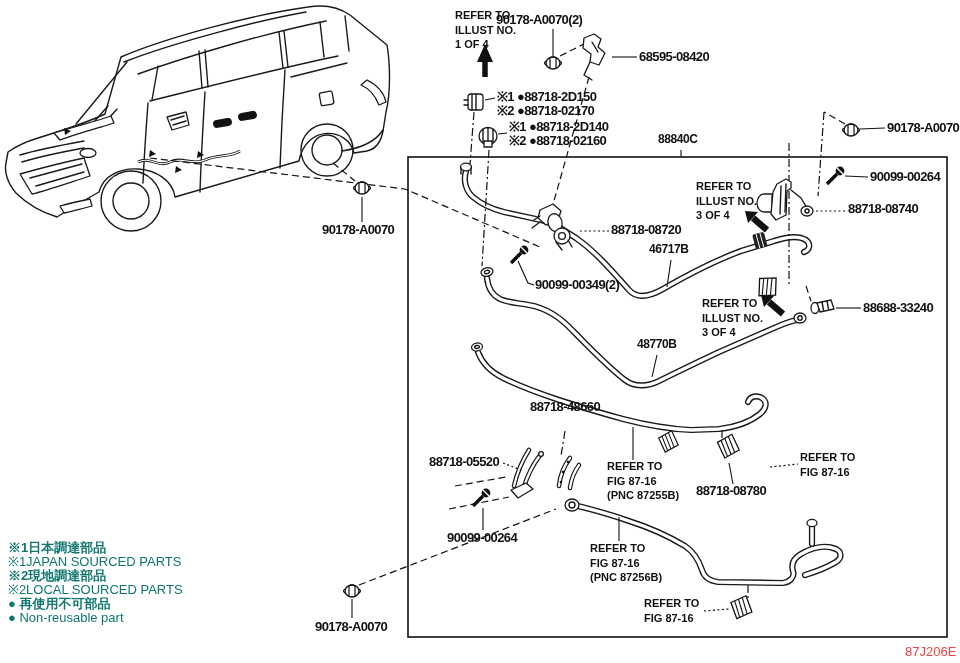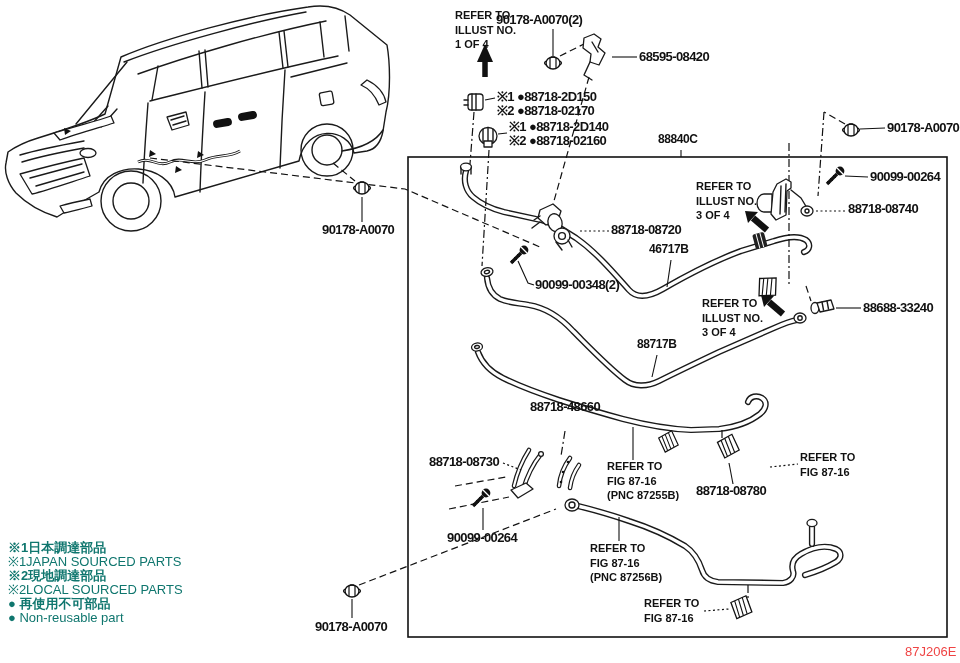--- a/index.html
+++ b/index.html
@@ -292,28 +292,28 @@
   <div class="pn" style="left:509px;top:134px">※2 ●88718-02160</div>
   <div class="pn big" style="left:658px;top:132px">88840C</div>
   <div class="pn" style="left:887px;top:121px">90178-A0070</div>
   <div class="pn" style="left:870px;top:170px">90099-00264</div>
   <div class="pn note" style="left:696px;top:179px">REFER TO
 ILLUST NO.
 3 OF 4</div>
   <div class="pn" style="left:848px;top:202px">88718-08740</div>
   <div class="pn" style="left:611px;top:223px">88718-08720</div>
   <div class="pn big" style="left:649px;top:242px">46717B</div>
-  <div class="pn" style="left:535px;top:278px">90099-00348(2)</div>
+  <div class="pn" style="left:535px;top:278px">90099-00349(2)</div>
   <div class="pn note" style="left:702px;top:296px">REFER TO
 ILLUST NO.
 3 OF 4</div>
   <div class="pn" style="left:863px;top:301px">88688-33240</div>
-  <div class="pn big" style="left:637px;top:337px">88717B</div>
+  <div class="pn big" style="left:637px;top:337px">48770B</div>
   <div class="pn" style="left:530px;top:400px">88718-48660</div>
-  <div class="pn" style="left:429px;top:455px">88718-08730</div>
+  <div class="pn" style="left:429px;top:455px">88718-05520</div>
   <div class="pn note" style="left:607px;top:459px">REFER TO
 FIG 87-16
 (PNC 87255B)</div>
   <div class="pn note" style="left:800px;top:450px">REFER TO
 FIG 87-16</div>
   <div class="pn" style="left:696px;top:484px">88718-08780</div>
   <div class="pn" style="left:447px;top:531px">90099-00264</div>
   <div class="pn note" style="left:590px;top:541px">REFER TO
 FIG 87-16
 (PNC 87256B)</div>

